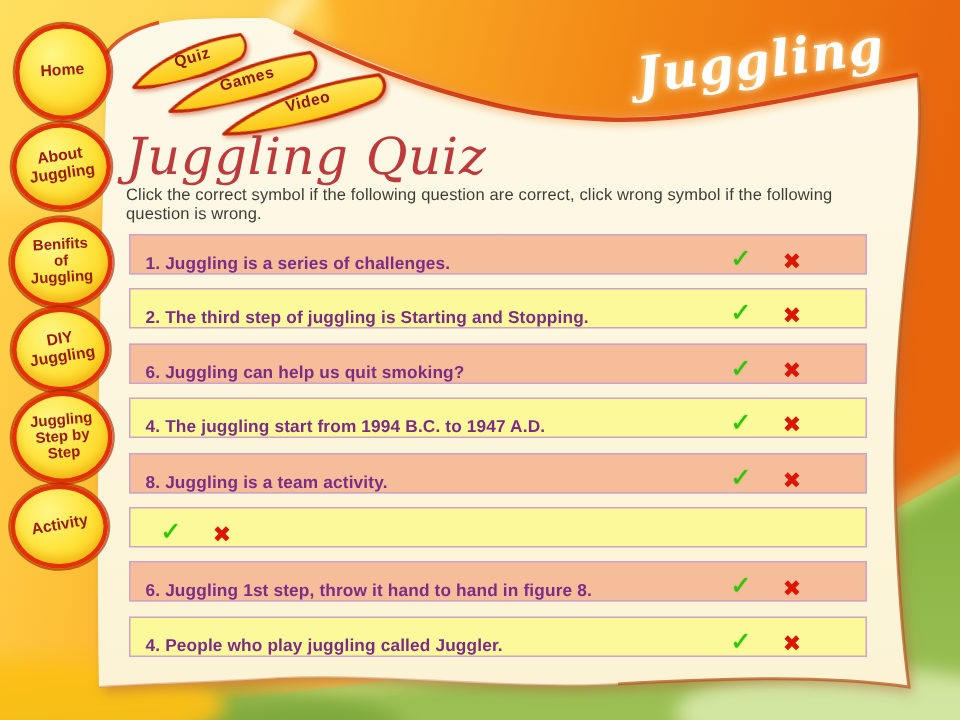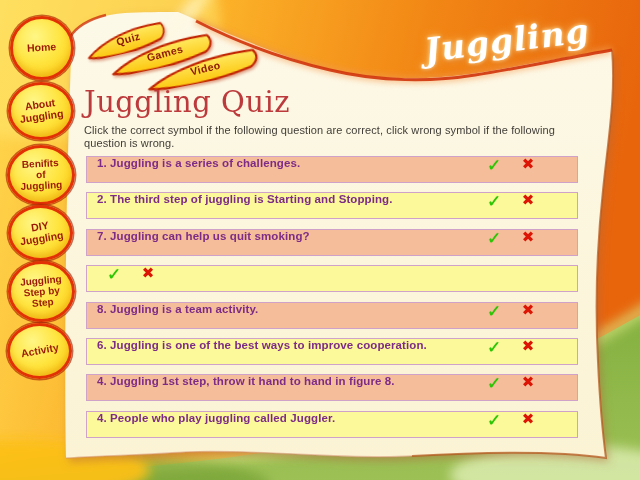--- a/index.html
+++ b/index.html
@@ -52,31 +52,31 @@
   .b-diy     {left:8px; top:205px;width:65px;height:56px;}
   .b-diy span     {transform:rotate(-9deg);}
   .b-step    {left:8px; top:261px;width:67px;height:61px;}
   .b-step span    {transform:rotate(-5deg);font-size:10px;}
   .b-activity{left:7px; top:323px;width:65px;height:56px;}
   .b-activity span{transform:rotate(-10deg);}
 
   
   .title{
     position:absolute;left:84px;top:85px;
-    font-family:"DejaVu Serif",serif;
-    font-size:29px;color:#bd3a3c;letter-spacing:.5px;
+    font-family:"DejaVu Serif",serif;font-style:italic;
+    font-size:34px;color:#bd3a3c;letter-spacing:.5px;
   }
   .instruction{
     position:absolute;left:84px;top:124px;width:504px;
     font-size:11px;color:#403d38;line-height:1.22;letter-spacing:.1px;
   }
   .rows{position:absolute;left:86px;top:156px;width:492px;}
   .row{
     height:25px;margin-bottom:9.4px;border:1px solid #cfa3c9;
-    display:flex;align-items:flex-start;padding-left:10px;box-sizing:content-box;
+    display:flex;align-items:flex-end;padding-left:10px;box-sizing:content-box;
   }
   .row.salmon{background:#f6bd9a;}
   .row.yellow{background:#fcf99a;}
   .q{flex:1;font-size:11.5px;font-weight:bold;color:#7c2c86;letter-spacing:.1px;}
   .sym{
     width:34px;flex:0 0 34px;text-align:center;background:none;border:none;
     padding:0;cursor:pointer;font-family:"DejaVu Sans",sans-serif;line-height:1;
   }
   .chk{color:#2cc405;font-size:17px;font-weight:bold;text-shadow:0 0 1px #2cc405;}
   .crs{color:#dc1505;font-size:15px;font-weight:bold;}
@@ -206,48 +206,48 @@
     </div>
 
     <div class="row yellow">
       <span class="q">2. The third step of juggling is Starting and Stopping.</span>
       <button class="sym chk">✓</button>
       <button class="sym crs">✖</button>
       <span class="spacer"></span>
     </div>
 
     <div class="row salmon">
-      <span class="q">7. Juggling can help us quit smoking?</span>
-      <button class="sym chk">✓</button>
-      <button class="sym crs">✖</button>
-      <span class="spacer"></span>
-    </div>
-
-    <div class="row yellow">
+      <span class="q">6. Juggling can help us quit smoking?</span>
+      <button class="sym chk">✓</button>
+      <button class="sym crs">✖</button>
+      <span class="spacer"></span>
+    </div>
+
+    <div class="row yellow">
+      <span class="q">4. The juggling start from 1994 B.C. to 1947 A.D.</span>
       <button class="sym chk">✓</button>
       <button class="sym crs">✖</button>
       <span class="spacer"></span>
     </div>
 
     <div class="row salmon">
       <span class="q">8. Juggling is a team activity.</span>
       <button class="sym chk">✓</button>
       <button class="sym crs">✖</button>
       <span class="spacer"></span>
     </div>
 
     <div class="row yellow">
-      <span class="q">6. Juggling is one of the best ways to improve cooperation.</span>
-      <button class="sym chk">✓</button>
-      <button class="sym crs">✖</button>
-      <span class="spacer"></span>
-    </div>
-
-    <div class="row salmon">
-      <span class="q">4. Juggling 1st step, throw it hand to hand in figure 8.</span>
+      <button class="sym chk">✓</button>
+      <button class="sym crs">✖</button>
+      <span class="spacer"></span>
+    </div>
+
+    <div class="row salmon">
+      <span class="q">6. Juggling 1st step, throw it hand to hand in figure 8.</span>
       <button class="sym chk">✓</button>
       <button class="sym crs">✖</button>
       <span class="spacer"></span>
     </div>
 
     <div class="row yellow">
       <span class="q">4. People who play juggling called Juggler.</span>
       <button class="sym chk">✓</button>
       <button class="sym crs">✖</button>
       <span class="spacer"></span>

